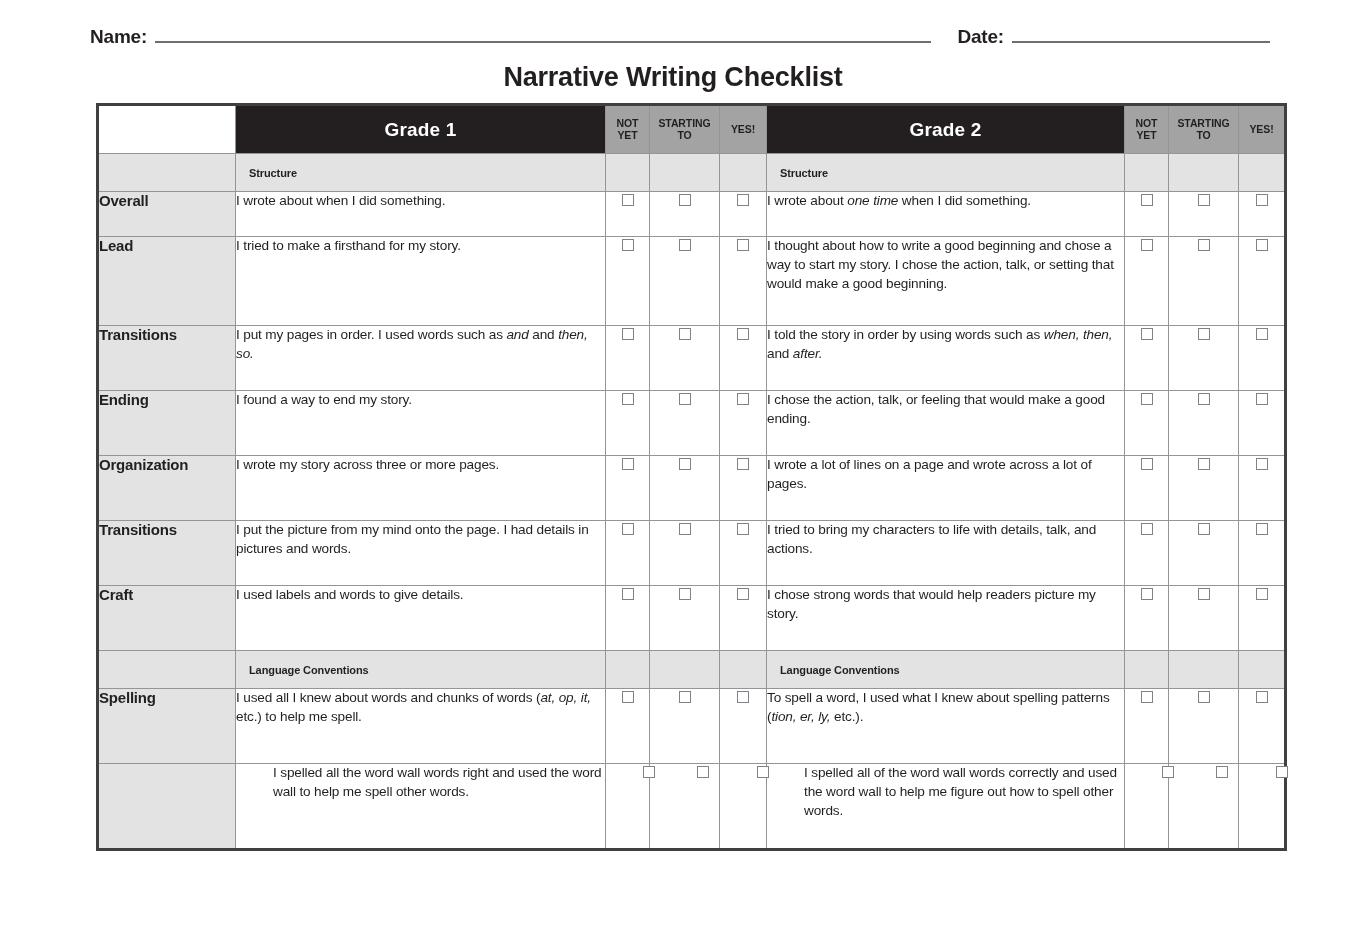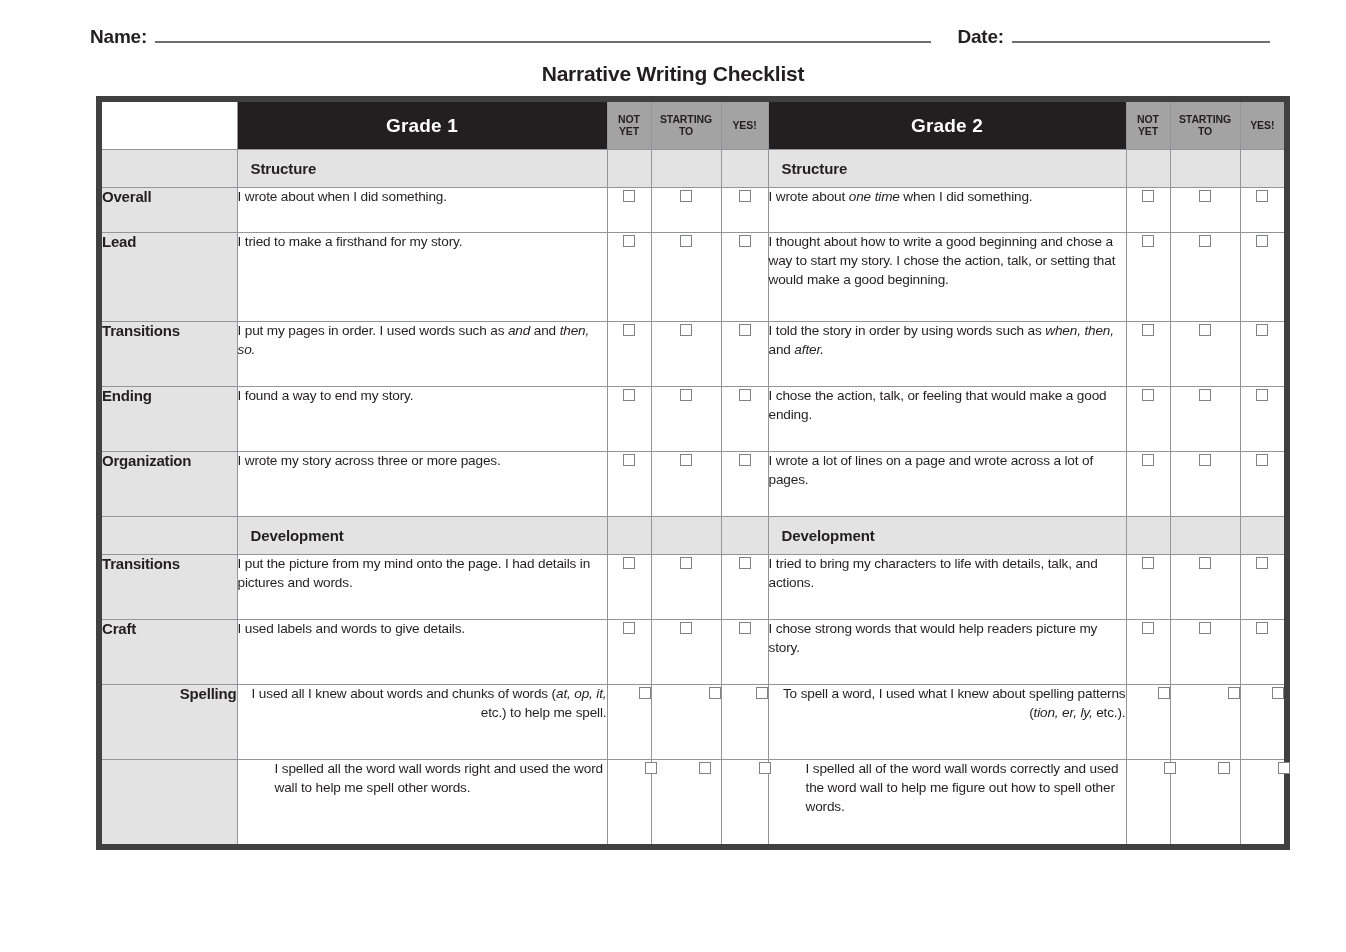--- a/index.html
+++ b/index.html
@@ -40,35 +40,35 @@
     height: 14px;
   }
   .namerow .fill.date {
     flex: 0 0 258px;
   }
   .namerow .datelbl { margin-left: 22px; }
 
   
   .title {
     text-align: center;
-    font-size: 21px;
+    font-size: 27px;
     font-weight: bold;
     letter-spacing: -0.2px;
     margin: 14px 0 10px 0;
   }
 
   
   .tablewrap {
     padding: 0 72px 0 96px;
   }
   table.checklist {
     border-collapse: collapse;
     width: 1178px;
     table-layout: fixed;
-    border: 6px solid #404040;
+    border: 3px solid #404040;
   }
   table.checklist td, table.checklist th {
     border: 1px solid #939598;
     vertical-align: top;
     padding: 0;
   }
 
   
   col.c-cat   { width: 138px; }
   col.c-g1    { width: 370px; }
@@ -101,21 +101,21 @@
     padding: 0 2px;
   }
 
   
   tr.section td {
     background: #e3e3e4;
     height: 37px;
     vertical-align: middle;
   }
   tr.section td.sect-label {
-    font-size: 15px;
+    font-size: 11px;
     font-weight: bold;
     padding-left: 13px;
     letter-spacing: -0.1px;
   }
 
   
   td.cat {
     background: #e3e3e4;
     font-size: 15px;
     font-weight: bold;
@@ -146,21 +146,21 @@
   }
 
   
   tr.r-h1 td { height: 44px; }
   tr.r-h2 td { height: 88px; }
   tr.r-h3 td { height: 64px; }
   tr.r-h4 td { height: 64px; }
   tr.r-h5 td { height: 64px; }
   tr.r-h6 td { height: 64px; }
   tr.r-h7 td { height: 64px; }
-  tr.r-h8 td { height: 74px; text-align: right; }
+  tr.r-h8 td { height: 74px; }
   tr.r-h9 td { height: 84px; padding-left: 37px; }
 
   
   .footer {
     padding: 14px 72px 0 96px;
     font-size: 8.3px;
     line-height: 1.3;
     color: #414042;
     letter-spacing: -0.05px;
   }
@@ -281,31 +281,20 @@
             <td class="cat">Organization</td>
             <td class="stmt">I wrote my story across three or more pages.</td>
             <td class="box"><span class="cbx"></span></td>
             <td class="box"><span class="cbx"></span></td>
             <td class="box"><span class="cbx"></span></td>
             <td class="stmt">I wrote a lot of lines on a page and wrote across a lot of pages.</td>
             <td class="box"><span class="cbx"></span></td>
             <td class="box"><span class="cbx"></span></td>
             <td class="box"><span class="cbx"></span></td>
           </tr>
-          <tr class="section">
-            <td></td>
-            <td class="sect-label">Development</td>
-            <td></td>
-            <td></td>
-            <td></td>
-            <td class="sect-label">Development</td>
-            <td></td>
-            <td></td>
-            <td></td>
-          </tr>
           <tr class="r-h6">
             <td class="cat">Transitions</td>
             <td class="stmt">I put the picture from my mind onto the page. I had details in pictures and words.</td>
             <td class="box"><span class="cbx"></span></td>
             <td class="box"><span class="cbx"></span></td>
             <td class="box"><span class="cbx"></span></td>
             <td class="stmt">I tried to bring my characters to life with details, talk, and actions.</td>
             <td class="box"><span class="cbx"></span></td>
             <td class="box"><span class="cbx"></span></td>
             <td class="box"><span class="cbx"></span></td>
@@ -314,20 +303,31 @@
             <td class="cat">Craft</td>
             <td class="stmt">I used labels and words to give details.</td>
             <td class="box"><span class="cbx"></span></td>
             <td class="box"><span class="cbx"></span></td>
             <td class="box"><span class="cbx"></span></td>
             <td class="stmt">I chose strong words that would help readers picture my story.</td>
             <td class="box"><span class="cbx"></span></td>
             <td class="box"><span class="cbx"></span></td>
             <td class="box"><span class="cbx"></span></td>
           </tr>
+          <tr class="section">
+            <td></td>
+            <td class="sect-label">Language Conventions</td>
+            <td></td>
+            <td></td>
+            <td></td>
+            <td class="sect-label">Language Conventions</td>
+            <td></td>
+            <td></td>
+            <td></td>
+          </tr>
           <tr class="r-h8">
             <td class="cat">Spelling</td>
             <td class="stmt">I used all I knew about words and chunks of words (<i>at, op, it,</i> etc.) to help me spell.</td>
             <td class="box"><span class="cbx"></span></td>
             <td class="box"><span class="cbx"></span></td>
             <td class="box"><span class="cbx"></span></td>
             <td class="stmt">To spell a word, I used what I knew about spelling patterns (<i>tion, er, ly,</i> etc.).</td>
             <td class="box"><span class="cbx"></span></td>
             <td class="box"><span class="cbx"></span></td>
             <td class="box"><span class="cbx"></span></td>

